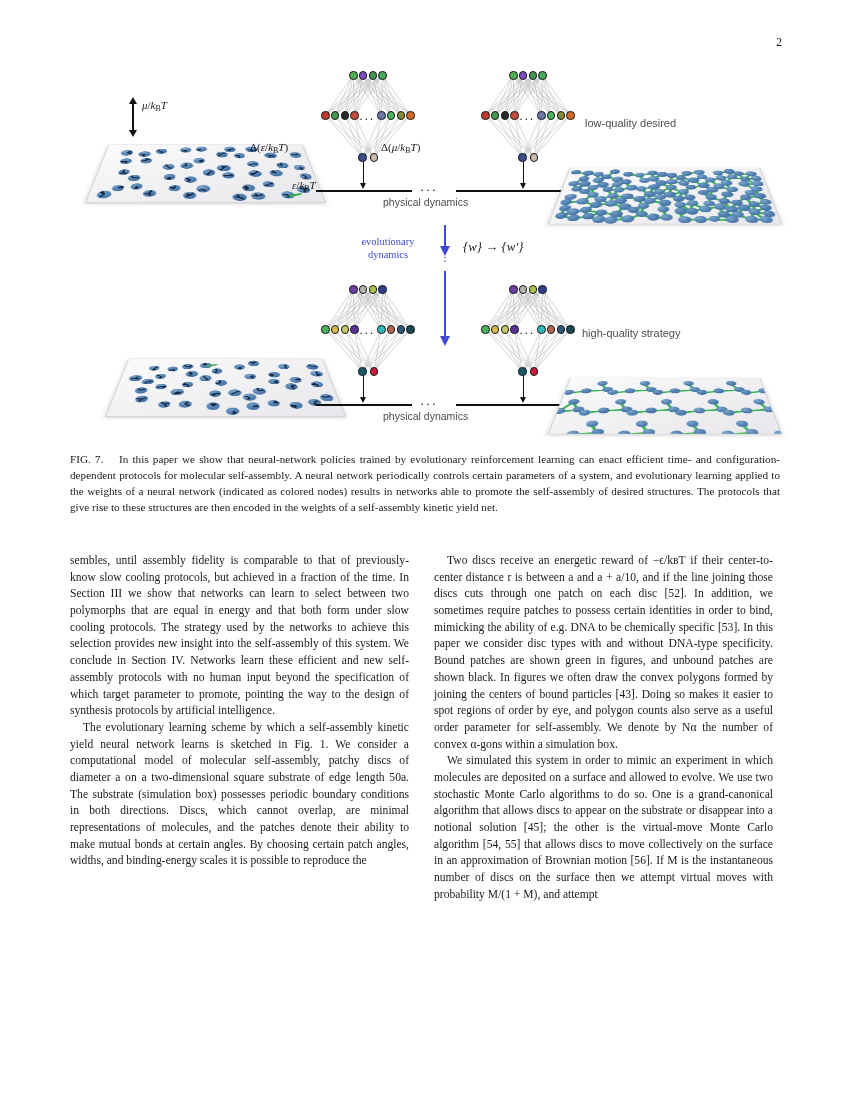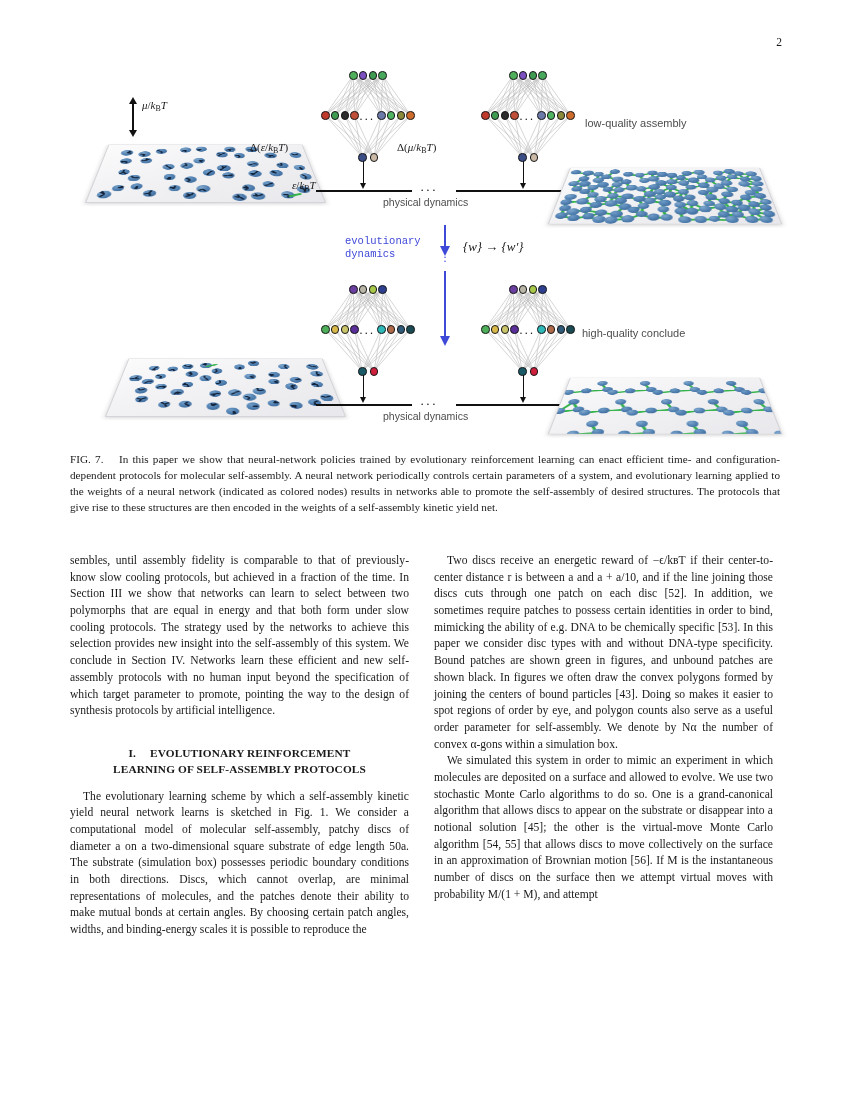--- a/index.html
+++ b/index.html
@@ -39,21 +39,21 @@
     position:absolute;border-radius:50%;
     background:radial-gradient(circle at 34% 30%, #6e9bc6 0%, #4a79ab 55%, #3c6693 100%);
   }
   .disc.b{background:radial-gradient(circle at 34% 30%, #7fa7cd 0%, #4f7fb0 55%, #3d6795 100%);}
   .patch{position:absolute;background:#13233a;border-radius:1px;}
   .bond{position:absolute;background:#34b34a;border-radius:1px;}
 
   
   .flabel{position:absolute;font-family:"Liberation Serif",serif;font-size:11px;}
   .flabel.sans{font-family:"Liberation Sans",sans-serif;color:#4d4d4d;}
-  .flabel.blue{color:#3f49d8;font-family:Liberation Mono, monospace;line-height:1.25;}
+  .flabel.blue{color:#3f49d8;font-family:Liberation Serif, serif;text-align:center;line-height:1.25;}
   .mathit{font-style:italic;font-family:"Liberation Serif",serif;}
   .sub{font-size:.72em;vertical-align:-0.25em;}
 
   .vArrow{position:absolute;background:#111;width:1.6px;}
   .vArrow:before{
     content:"";position:absolute;left:-3.2px;top:-6px;
     border-left:4px solid transparent;border-right:4px solid transparent;
     border-bottom:7px solid #111;
   }
   .vArrow:after{
@@ -555,21 +555,21 @@
           <div class="node" style="left: 91.4px; top: 46px; background: rgb(207, 107, 42);"></div>
           <div class="node" style="left: 43px; top: 88px; background: rgb(59, 79, 134);"></div>
           <div class="node" style="left: 54.8px; top: 88px; background: rgb(201, 185, 166);"></div>
         </div>
       <div class="netdots" style="left:44px;top:47px;">···</div>
     </div>
 
     <div class="flabel" style="left:180px;top:86px;">
       Δ(<span class="mathit">ε</span>/<span class="mathit">k</span><span class="sub">B</span><span class="mathit">T</span>)
     </div>
-    <div class="flabel" style="left:311px;top:86px;margin-left:16px;">
+    <div class="flabel" style="left:311px;top:86px;">
       Δ(<span class="mathit">μ</span>/<span class="mathit">k</span><span class="sub">B</span><span class="mathit">T</span>)
     </div>
 
     <div class="tick" style="left:293px;top:106px;height:22px;"></div>
     <div class="tick" style="left:453px;top:106px;height:22px;"></div>
     <div class="timeline" style="left:246px;top:135px;width:96px;"></div>
     <div class="dots" style="left:350px;top:127px;">···</div>
     <div class="timeline" style="left:386px;top:135px;width:127px;"></div>
     <div class="tl-head" style="left:512px;top:130px;"></div>
     <div class="flabel sans" style="left:313px;top:141px;font-size:10.5px;">physical dynamics</div>
@@ -721,21 +721,21 @@
     </div>
 
     <div class="tick" style="left:293px;top:320px;height:22px;"></div>
     <div class="tick" style="left:453px;top:320px;height:22px;"></div>
     <div class="timeline" style="left:246px;top:349px;width:96px;"></div>
     <div class="dots" style="left:350px;top:341px;">···</div>
     <div class="timeline" style="left:386px;top:349px;width:127px;"></div>
     <div class="tl-head" style="left:512px;top:344px;"></div>
     <div class="flabel sans" style="left:313px;top:355px;font-size:10.5px;">physical dynamics</div>
 
-    <div class="flabel sans" style="left:515px;top:62px;font-size:11px;">low-quality assembly</div>
+    <div class="flabel sans" style="left:515px;top:62px;font-size:11px;">low-quality desired</div>
     <div class="substrate" style="left:490px;top:82px;width:210px;height:112px;">
       <div class="slab">
         <div class="slab-face" id="slabC">
             <div class="bond" style="left: 89.5667px; top: 11.0531px; width: 13.8444px; height: 2.8px; transform-origin: 0px 50%; transform: rotate(2.78244rad);"></div>
             <div class="bond" style="left: 89.5667px; top: 11.0531px; width: 10.5765px; height: 2.8px; transform-origin: 0px 50%; transform: rotate(0.316532rad);"></div>
             <div class="bond" style="left: 89.5667px; top: 11.0531px; width: 13.3499px; height: 2.8px; transform-origin: 0px 50%; transform: rotate(1.4348rad);"></div>
             <div class="bond" style="left: 142.025px; top: 53.6462px; width: 11.12px; height: 2.8px; transform-origin: 0px 50%; transform: rotate(-0.602616rad);"></div>
             <div class="bond" style="left: 142.025px; top: 53.6462px; width: 10.9233px; height: 2.8px; transform-origin: 0px 50%; transform: rotate(0.913675rad);"></div>
             <div class="bond" style="left: 29.458px; top: 86.3064px; width: 12.5465px; height: 2.8px; transform-origin: 0px 50%; transform: rotate(-0.892142rad);"></div>
             <div class="bond" style="left: 29.458px; top: 86.3064px; width: 11.0833px; height: 2.8px; transform-origin: 0px 50%; transform: rotate(1.22249rad);"></div>
@@ -1072,21 +1072,21 @@
             <div class="disc b" style="left: 113.331px; top: 72.124px; width: 10.874px; height: 10.874px;"></div>
             <div class="disc b" style="left: 93.9515px; top: 57.7973px; width: 10.6767px; height: 10.6767px;"></div>
             <div class="disc b" style="left: 181.876px; top: 84.1723px; width: 11.5298px; height: 11.5298px;"></div>
             <div class="disc" style="left: 160.856px; top: 79.731px; width: 11.7351px; height: 11.7351px;"></div>
             <div class="disc" style="left: 193.965px; top: 76.9469px; width: 11.4971px; height: 11.4971px;"></div>
             <div class="disc b" style="left: 49.2732px; top: 97.6872px; width: 11.8542px; height: 11.8542px;"></div>
           </div>
       </div>
     </div>
 
-    <div class="flabel sans" style="left:512px;top:272px;font-size:11px;">high-quality conclude</div>
+    <div class="flabel sans" style="left:512px;top:272px;font-size:11px;">high-quality strategy</div>
     <div class="substrate" style="left:490px;top:292px;width:210px;height:112px;">
       <div class="slab">
         <div class="slab-face" id="slabD">
             <div class="bond" style="left: 35.6614px; top: 11.5858px; width: 16.2209px; height: 3px; transform-origin: 0px 50%; transform: rotate(1.13328rad);"></div>
             <div class="bond" style="left: 20.7554px; top: 28.8645px; width: 21.9316px; height: 3px; transform-origin: 0px 50%; transform: rotate(-0.118177rad);"></div>
             <div class="bond" style="left: 20.7554px; top: 28.8645px; width: 18.3786px; height: 3px; transform-origin: 0px 50%; transform: rotate(2.95792rad);"></div>
             <div class="bond" style="left: 82.1014px; top: 11.5858px; width: 16.2209px; height: 3px; transform-origin: 0px 50%; transform: rotate(1.13328rad);"></div>
             <div class="bond" style="left: 67.1954px; top: 28.8645px; width: 21.9316px; height: 3px; transform-origin: 0px 50%; transform: rotate(-0.118177rad);"></div>
             <div class="bond" style="left: 67.1954px; top: 28.8645px; width: 18.3786px; height: 3px; transform-origin: 0px 50%; transform: rotate(2.95792rad);"></div>
             <div class="bond" style="left: 42.5341px; top: 26.2787px; width: 8.87505px; height: 3px; transform-origin: 0px 50%; transform: rotate(0.733639rad);"></div>
@@ -1186,25 +1186,20 @@
     <span>FIG. 7.</span>
     <span style="display:inline-block;width:7px;"></span>
     <span>In this paper we show that neural-network policies trained by evolutionary reinforcement learning can enact efficient time- and configuration-dependent protocols for molecular self-assembly. A neural network periodically controls certain parameters of a system, and evolutionary learning applied to the weights of a neural network (indicated as colored nodes) results in networks able to promote the self-assembly of desired structures. The protocols that give rise to these structures are then encoded in the weights of a self-assembly kinetic yield net.</span>
   </div>
 
   <div class="columns">
 
     <div class="col">
       <p class="noindent">sembles, until assembly fidelity is comparable to that of previously-know slow cooling protocols, but achieved in a fraction of the time. In Section III we show that networks can learn to select between two polymorphs that are equal in energy and that both form under slow cooling protocols. The strategy used by the networks to achieve this selection provides new insight into the self-assembly of this system. We conclude in Section IV. Networks learn these efficient and new self-assembly protocols with no human input beyond the specification of which target parameter to promote, pointing the way to the design of synthesis protocols by artificial intelligence.</p>
 
-      <div class="secheading">
-        <span>I.</span>
-        <span style="display:inline-block;width:11px;"></span><span>EVOLUTIONARY REINFORCEMENT</span><br>
-        <span>LEARNING OF SELF-ASSEMBLY PROTOCOLS</span>
-      </div>
 
       <p>The evolutionary learning scheme by which a self-assembly kinetic yield neural network learns is sketched in Fig. 1. We consider a computational model of molecular self-assembly, patchy discs of diameter a on a two-dimensional square substrate of edge length 50a. The substrate (simulation box) possesses periodic boundary conditions in both directions. Discs, which cannot overlap, are minimal representations of molecules, and the patches denote their ability to make mutual bonds at certain angles. By choosing certain patch angles, widths, and binding-energy scales it is possible to reproduce the</p>
     </div>
 
     <div class="col">
       <p>Two discs receive an energetic reward of −ϵ/kʙT if their center-to-center distance r is between a and a + a/10, and if the line joining those discs cuts through one patch on each disc [52]. In addition, we sometimes require patches to possess certain identities in order to bind, mimicking the ability of e.g. DNA to be chemically specific [53]. In this paper we consider disc types with and without DNA-type specificity. Bound patches are shown green in figures, and unbound patches are shown black. In figures we often draw the convex polygons formed by joining the centers of bound particles [43]. Doing so makes it easier to spot regions of order by eye, and polygon counts also serve as a useful order parameter for self-assembly. We denote by Nα the number of convex α-gons within a simulation box.</p>
       <p>We simulated this system in order to mimic an experiment in which molecules are deposited on a surface and allowed to evolve. We use two stochastic Monte Carlo algorithms to do so. One is a grand-canonical algorithm that allows discs to appear on the substrate or disappear into a notional solution [45]; the other is the virtual-move Monte Carlo algorithm [54, 55] that allows discs to move collectively on the surface in an approximation of Brownian motion [56]. If M is the instantaneous number of discs on the surface then we attempt virtual moves with probability M/(1 + M), and attempt</p>
     </div>
 
   </div>

